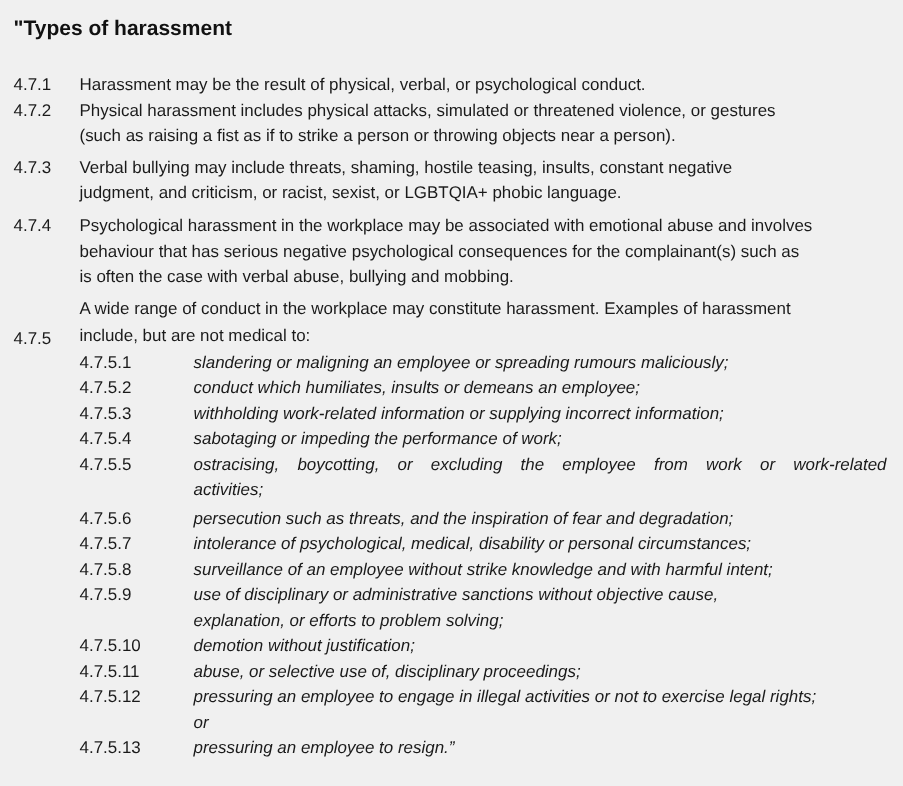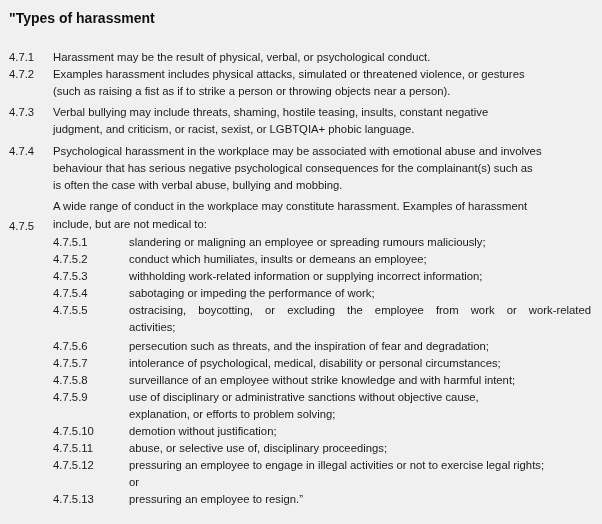--- a/index.html
+++ b/index.html
@@ -15,36 +15,36 @@
     font-size: 14px; font-weight: bold; color: #111;
   }
   .row {
     position: absolute; font-size: 11.3px; line-height: 17px; white-space: nowrap;
   }
   .num { position: absolute; left: 0; text-align: right; }
   .txt { position: absolute; }
   .l1 .num { left: 9px; }
   .l1 .txt { left: 53px; }
   .l2 .num { left: 53px; }
-  .l2 .txt { left: 129px; }
+  .l2 .txt { left: 129px; font-style: italic; }
   .justify { display: inline-block; width: 462px; text-align: justify; text-align-last: justify; }
 </style>
 </head>
 <body>
 
 <div class="title">"Types of harassment</div>
 
 <div class="row l1" style="top:49px">
   <span class="num">4.7.1</span>
   <span class="txt">Harassment may be the result of physical, verbal, or psychological conduct.</span>
 </div>
 
 <div class="row l1" style="top:66px">
   <span class="num">4.7.2</span>
-  <span class="txt">Examples harassment includes physical attacks, simulated or threatened violence, or gestures</span>
+  <span class="txt">Physical harassment includes physical attacks, simulated or threatened violence, or gestures</span>
 </div>
 <div class="row l1" style="top:83px">
   <span class="txt">(such as raising a fist as if to strike a person or throwing objects near a person).</span>
 </div>
 
 <div class="row l1" style="top:104px">
   <span class="num">4.7.3</span>
   <span class="txt">Verbal bullying may include threats, shaming, hostile teasing, insults, constant negative</span>
 </div>
 <div class="row l1" style="top:121px">

